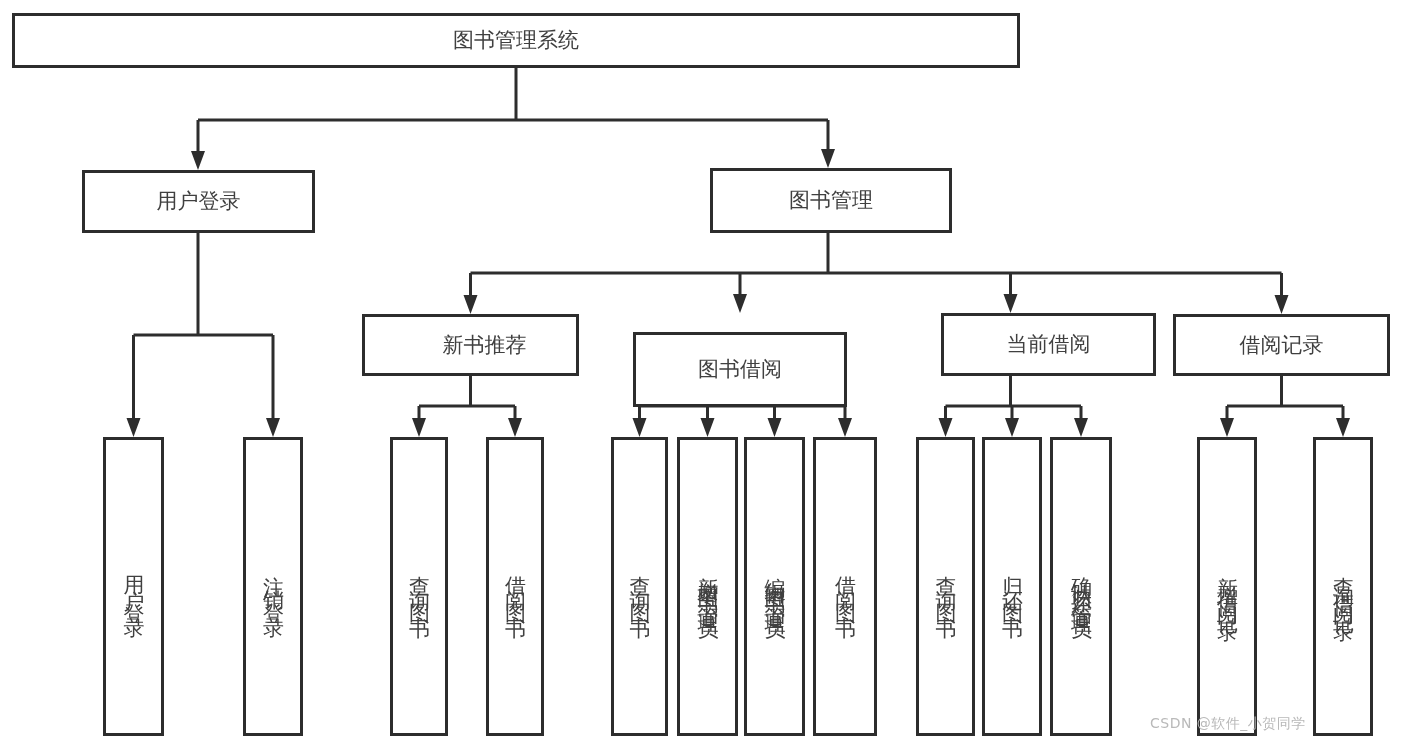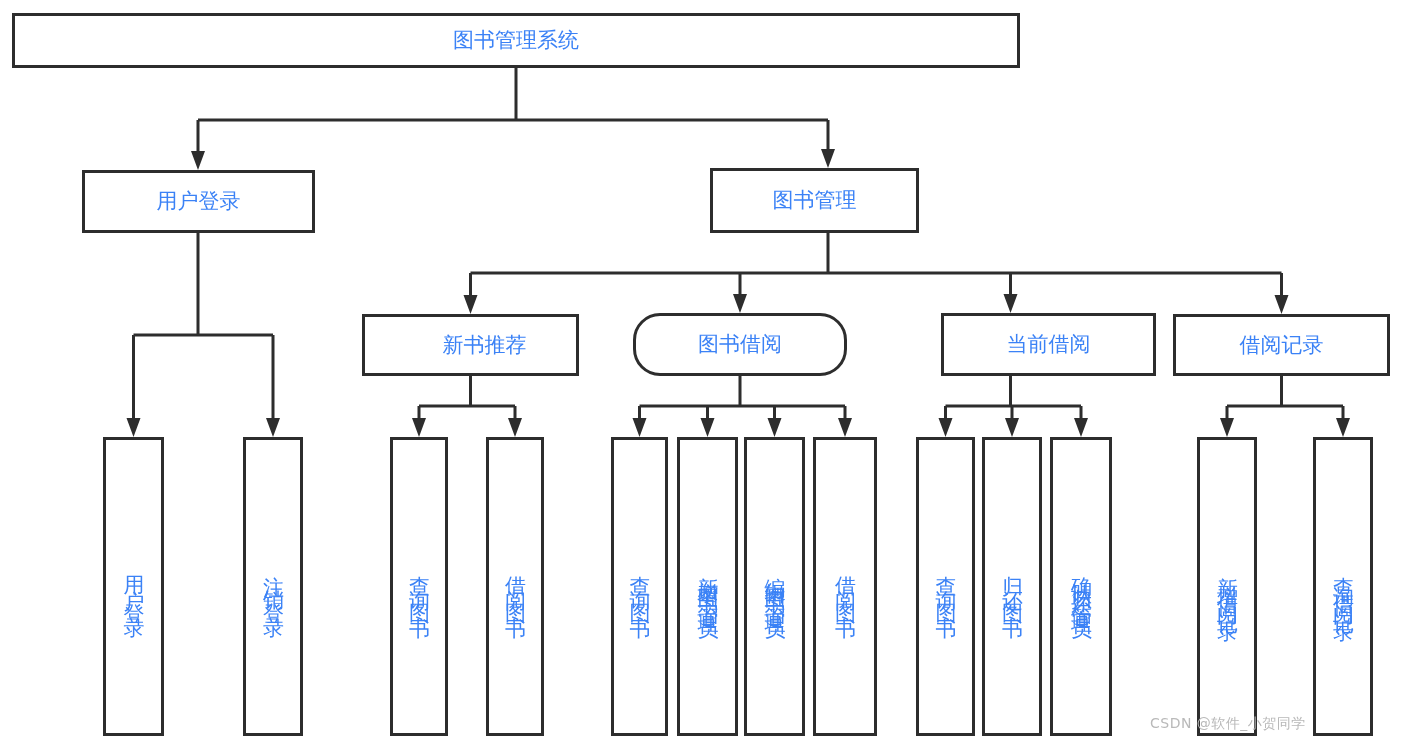--- a/index.html
+++ b/index.html
@@ -17,21 +17,21 @@
     z-index: 0;
   }
   .box {
     position: absolute;
     box-sizing: border-box;
     background: #ffffff;
     border: 3px solid #2d2d2d;
     display: flex;
     align-items: center;
     justify-content: center;
-    color: #3b82f6;
+    color: #404040;
     font-size: 21px;
     line-height: 1;
     z-index: 1;
     white-space: nowrap;
   }
   .v {
     writing-mode: vertical-rl;
     letter-spacing: 14px;
     white-space: normal;
   }
@@ -77,24 +77,24 @@
              M938.5 418 L952.5 418 L945.5 437 Z
              M1005 418 L1019 418 L1012 437 Z
              M1074 418 L1088 418 L1081 437 Z
              M1220 418 L1234 418 L1227 437 Z
              M1336 418 L1350 418 L1343 437 Z"></path>
   </svg>
 
   <div class="box" style="left:12px; top:13px; width:1008px; height:55px;">图书管理系统</div>
 
   <div class="box" style="left:82px; top:170px; width:233px; height:63px;">用户登录</div>
-  <div class="box" style="left:710px; top:168px; width:209px; height:65px;">图书管理</div>
+  <div class="box" style="left:710px; top:168px; width:242px; height:65px;">图书管理</div>
 
   <div class="box" style="left:362px; top:314px; width:217px; height:62px;padding-left:28px;">新书推荐</div>
-  <div class="box" style="left:633px; top:313px; width:214px; height:63px;border-radius:27px;">图书借阅</div>
+  <div class="box" style="left:633px; top:332px; width:214px; height:75px;">图书借阅</div>
   <div class="box" style="left:903px; top:313px; width:215px; height:63px;margin-left:38px;">当前借阅</div>
   <div class="box" style="left:1173px; top:314px; width:217px; height:62px;">借阅记录</div>
 
   <div class="box v" style="left:103px; top:437px; width:61px; height:299px;">用户登录</div>
   <div class="box v" style="left:243px; top:437px; width:60px; height:299px;">注销登录</div>
 
   <div class="box v" style="left:390px; top:437px; width:58px; height:299px;">查询图书</div>
   <div class="box v" style="left:486px; top:437px; width:58px; height:299px;">借阅图书</div>
 
   <div class="box v" style="left:611px; top:437px; width:57px; height:299px;">查询图书</div>

